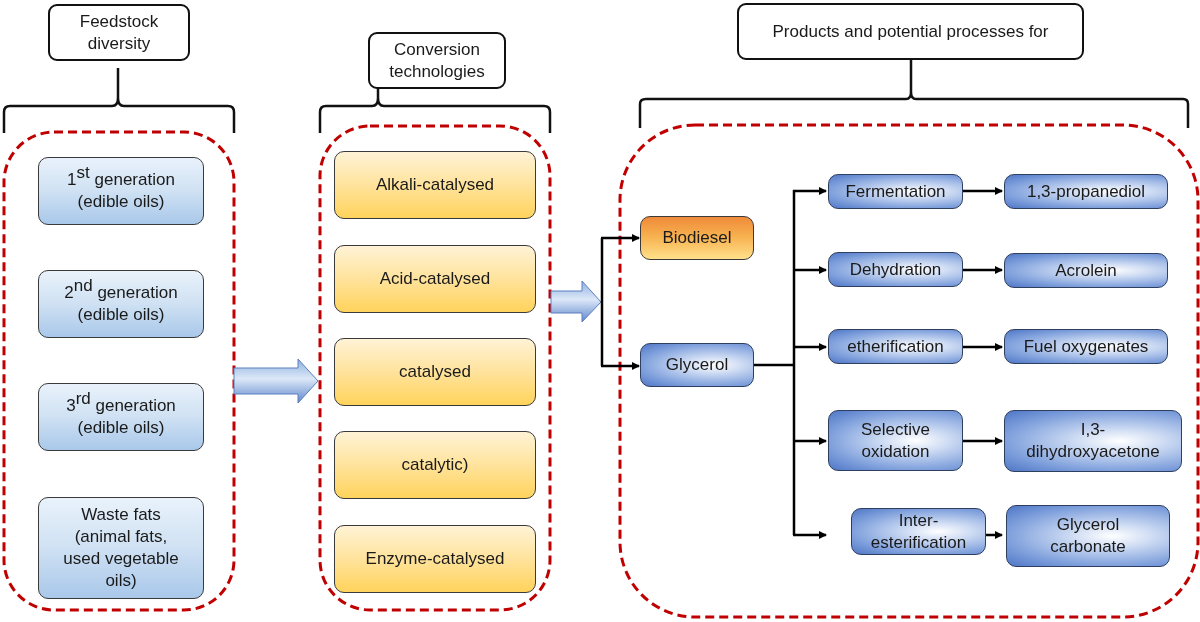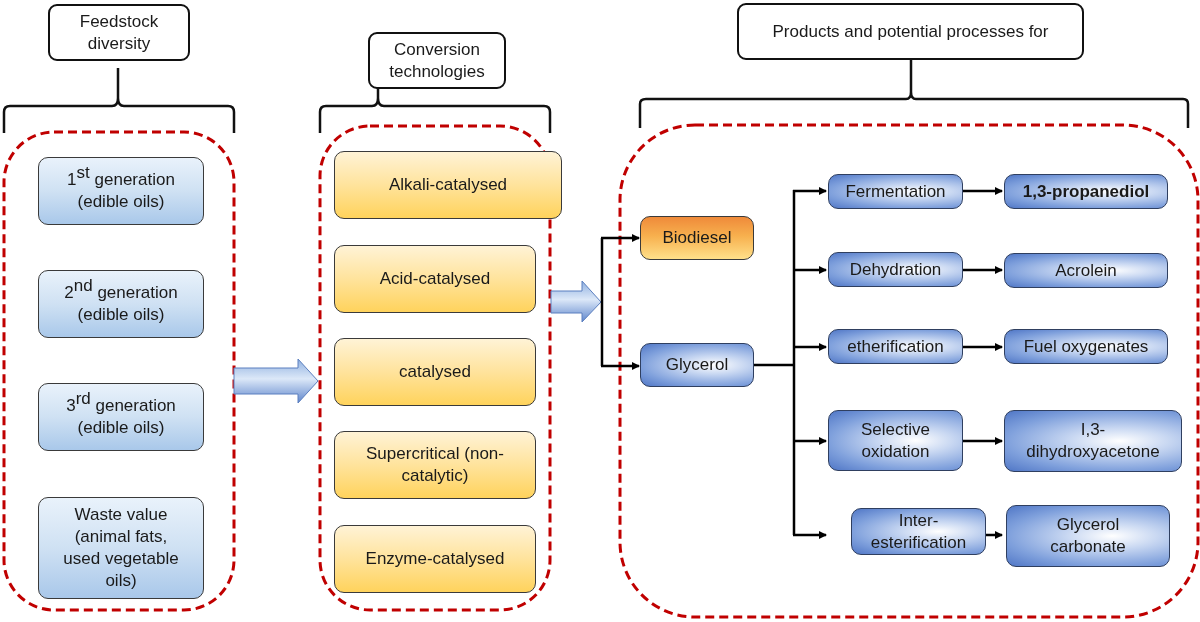--- a/index.html
+++ b/index.html
@@ -96,41 +96,40 @@
     </div>
 </div>
 <div class="abs node feed" style="left:38px;top:383px;width:166px;height:68px;">
   <div>
       <div><span>3</span><sup>rd</sup><span> generation</span></div>
       <div>(edible oils)</div>
     </div>
 </div>
 <div class="abs node feed" style="left:38px;top:497px;width:166px;height:102px;">
   <div>
-      <div>Waste value</div>
+      <div>Waste fats</div>
       <div>(animal fats,</div>
       <div>used vegetable</div>
       <div>oils)</div>
     </div>
 </div>
 
-<div class="abs node conv" style="left:334px;top:151px;width:228px;height:68px;justify-content:center;">
+<div class="abs node conv" style="left:334px;top:151px;width:202px;height:68px;justify-content:center;">
   <div>Alkali-catalysed</div>
 </div>
 <div class="abs node conv" style="left:334px;top:245px;width:202px;height:68px;">
   <div>Acid-catalysed</div>
 </div>
 <div class="abs node conv" style="left:334px;top:338px;width:202px;height:68px;">
   <div>
       <div>catalysed</div>
     </div>
 </div>
 <div class="abs node conv" style="left:334px;top:431px;width:202px;height:68px;">
   <div>
-      <div>Supercritical (non-</div>
       <div>catalytic)</div>
     </div>
 </div>
 <div class="abs node conv" style="left:334px;top:525px;width:202px;height:68px;">
   <div>Enzyme-catalysed</div>
 </div>
 
 <div class="abs node bio" style="left:640px;top:216px;width:114px;height:44px;">
   <div>Biodiesel</div>
 </div>
@@ -153,21 +152,21 @@
       <div>oxidation</div>
     </div>
   </div>
 <div class="abs node blue" style="left:828px;top:508px;width:135px;height:47px;margin-left:23px;">
     <div>
       <div>Inter-</div>
       <div>esterification</div>
     </div>
   </div>
 
-<div class="abs node blue" style="left:1004px;top:174px;width:164px;height:35px;font-weight:bold;">
+<div class="abs node blue" style="left:1004px;top:174px;width:164px;height:35px;">
     <div>1,3-propanediol</div>
   </div>
 <div class="abs node blue" style="left:1004px;top:253px;width:164px;height:35px;">
     <div>Acrolein</div>
   </div>
 <div class="abs node blue" style="left:1004px;top:329px;width:164px;height:35px;">
     <div>Fuel oxygenates</div>
   </div>
 <div class="abs node blue" style="left:1004px;top:410px;width:178px;height:62px;">
     <div>

